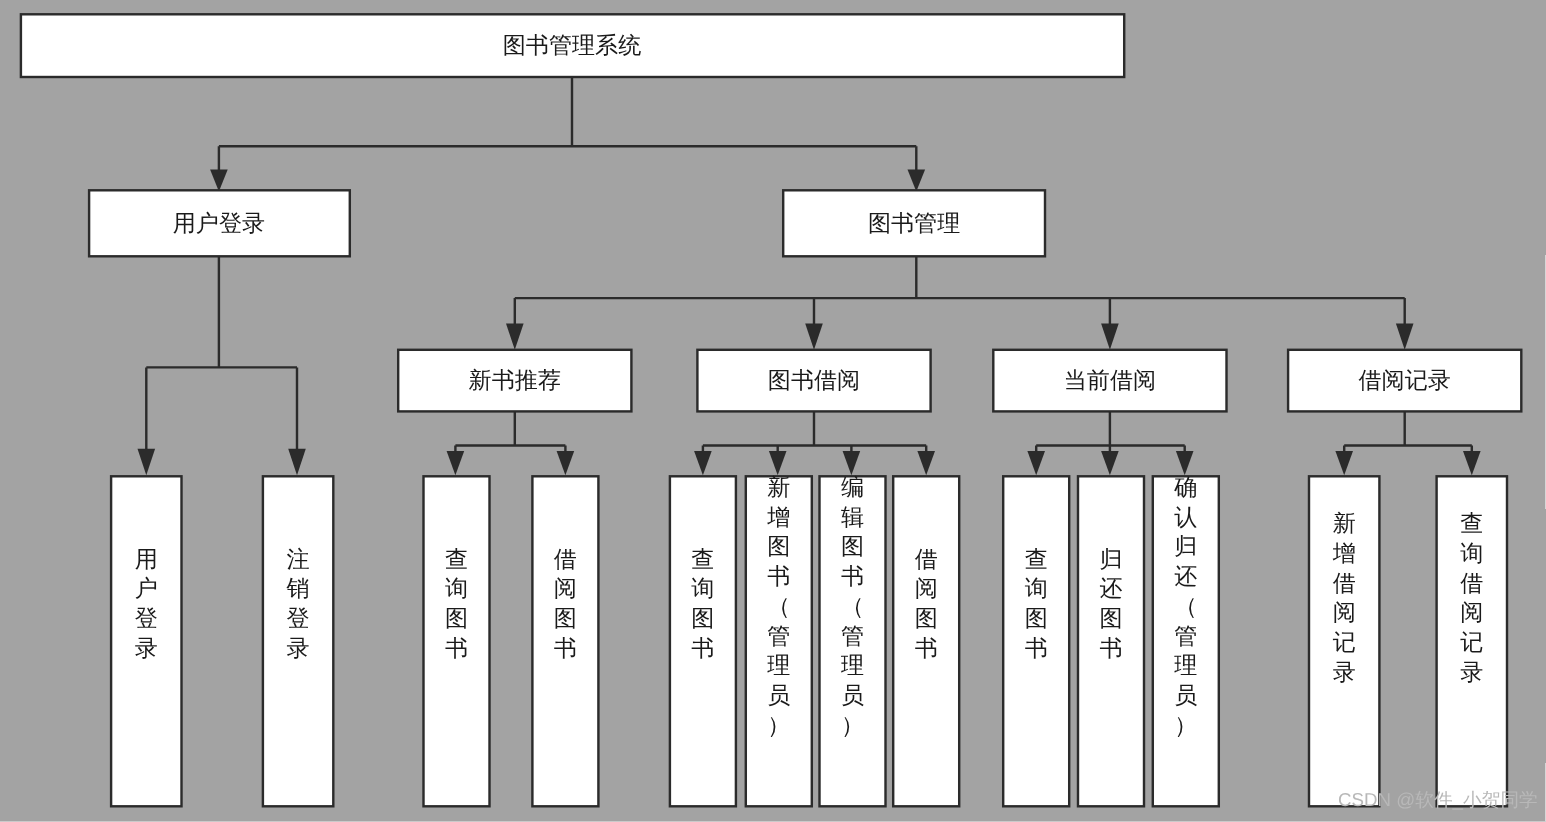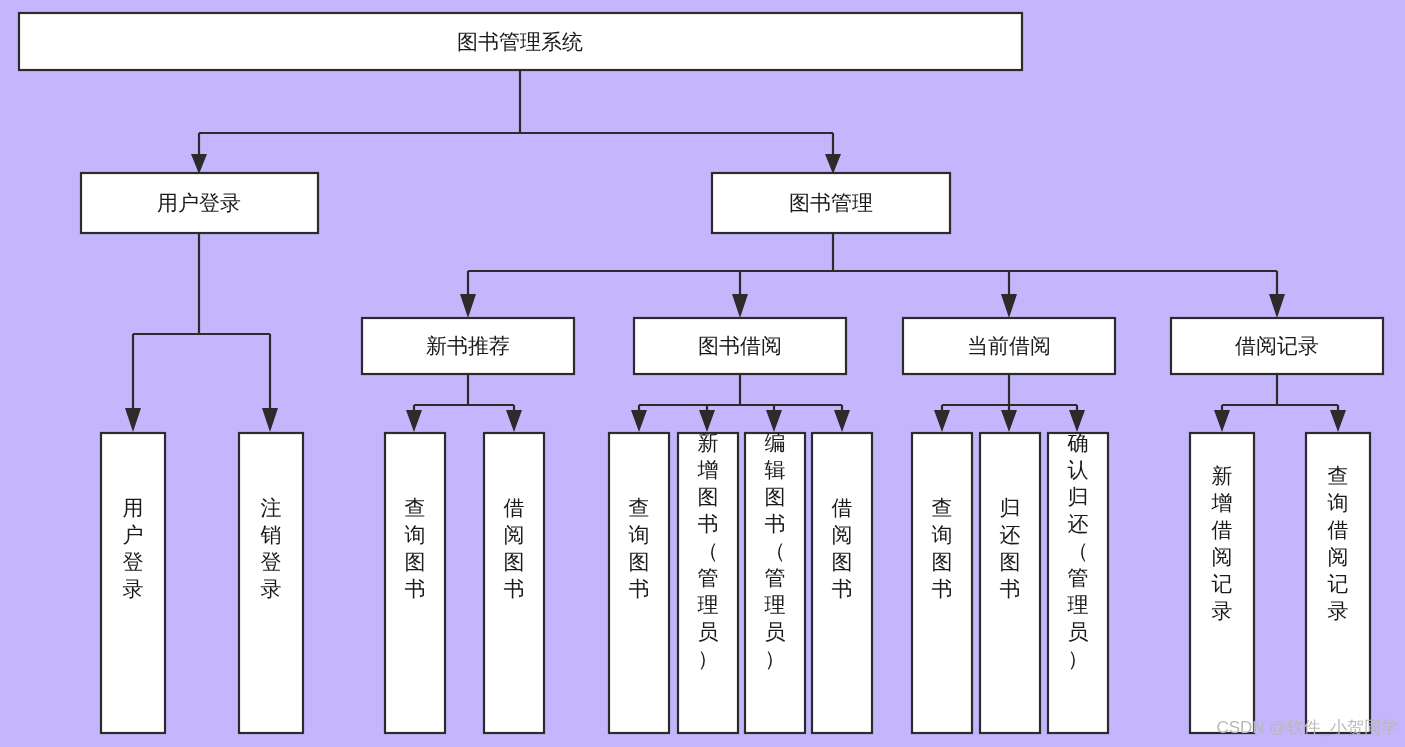--- a/index.html
+++ b/index.html
@@ -10,21 +10,21 @@
   body {
     width: 1405px;
     height: 747px;
     font-family: "Liberation Sans", "DejaVu Sans", sans-serif;
     overflow: hidden;
   }
   #diagram-root {
     position: relative;
     width: 1405px;
     height: 747px;
-    background: #c4b5fd;
+    background: #a3a3a3;
   }
   svg#chart-svg {
     position: absolute;
     left: 0;
     top: 0;
     width: 1405px;
     height: 747px;
     display: block;
   }
   .node-box {

